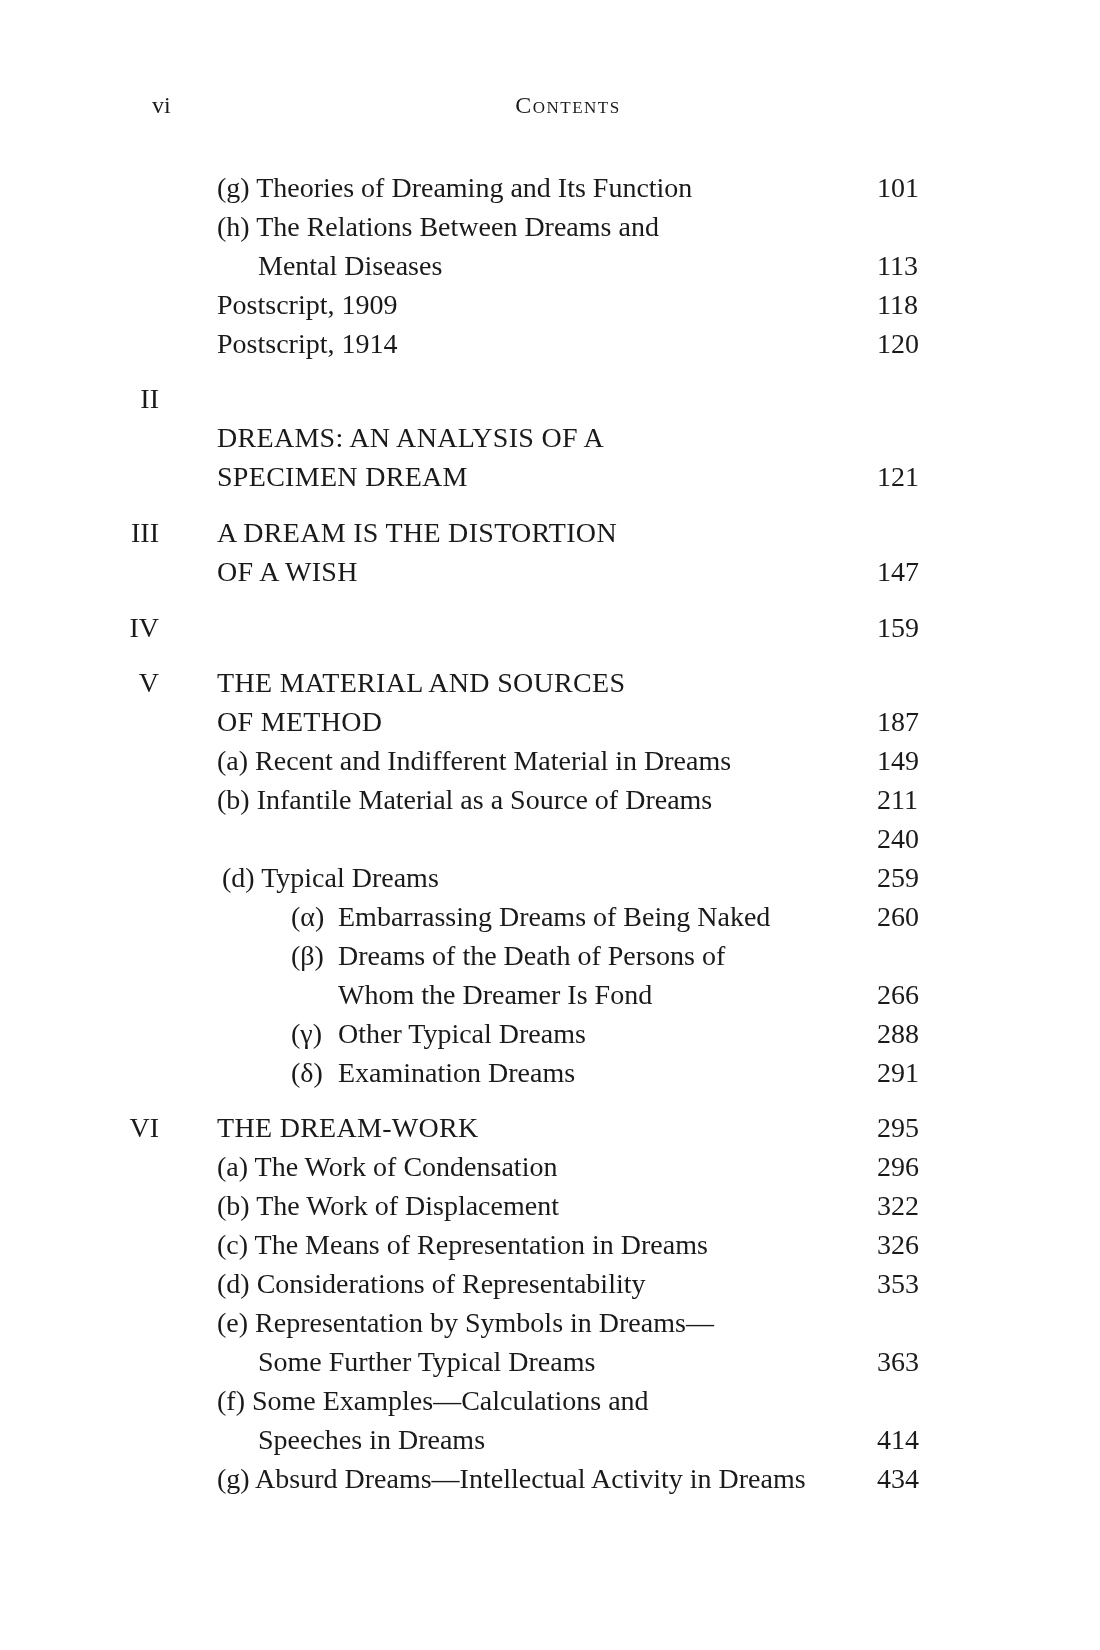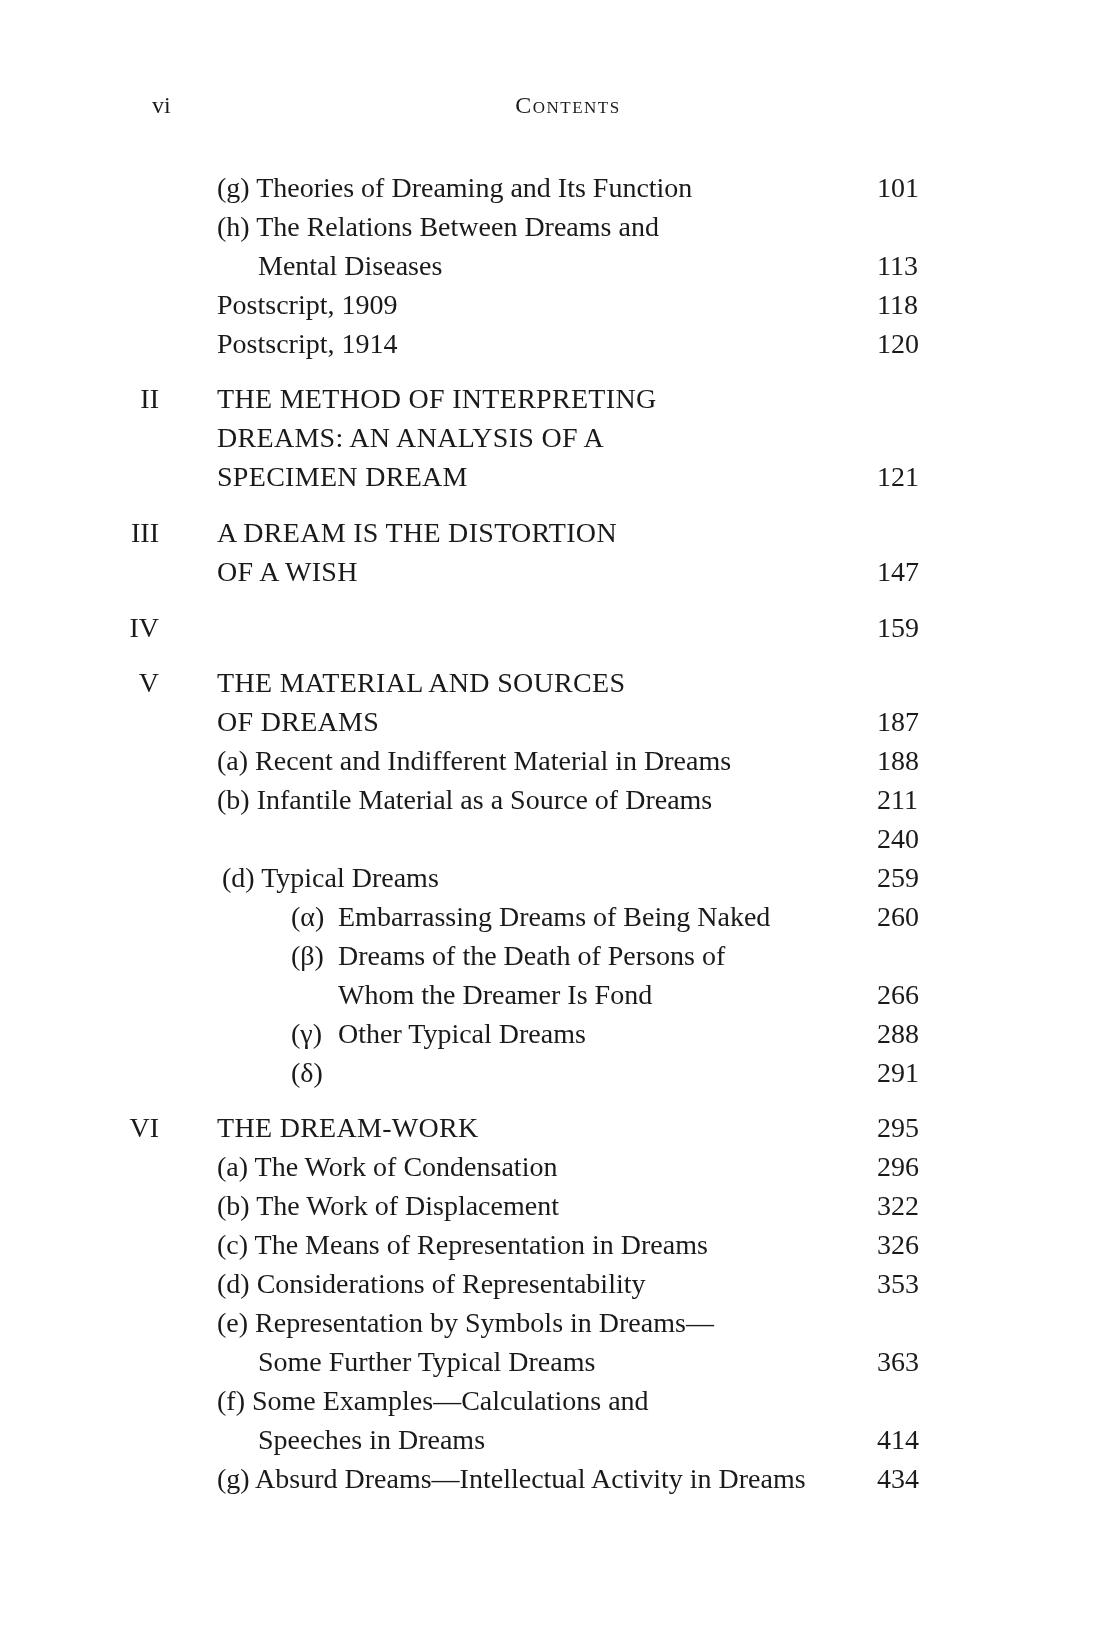--- a/index.html
+++ b/index.html
@@ -62,21 +62,20 @@
     <span class="label" style="left:217px">Postscript, 1909</span>
     <span class="page">118</span>
   </div>
   <div class="row" style="top:324px">
     <span class="label" style="left:217px">Postscript, 1914</span>
     <span class="page">120</span>
   </div>
 
   <div class="row chapter" style="top:379px">
     <span class="num">II</span>
-    <span class="label" style="left:217px">THE METHOD OF INTERPRETING</span>
   </div>
   <div class="row chapter" style="top:418px">
     <span class="label" style="left:217px">DREAMS: AN ANALYSIS OF A</span>
   </div>
   <div class="row chapter" style="top:457px">
     <span class="label" style="left:217px">SPECIMEN DREAM</span>
     <span class="page">121</span>
   </div>
 
   <div class="row chapter" style="top:513px">
@@ -91,26 +90,26 @@
   <div class="row chapter" style="top:608px">
     <span class="num">IV</span>
     <span class="page">159</span>
   </div>
 
   <div class="row chapter" style="top:663px">
     <span class="num">V</span>
     <span class="label" style="left:217px">THE MATERIAL AND SOURCES</span>
   </div>
   <div class="row chapter" style="top:702px">
-    <span class="label" style="left:217px">OF DREAMS</span>
+    <span class="label" style="left:217px">OF METHOD</span>
     <span class="page">187</span>
   </div>
   <div class="row" style="top:741px">
     <span class="label" style="left:217px">(a) Recent and Indifferent Material in Dreams</span>
-    <span class="page">188</span>
+    <span class="page">149</span>
   </div>
   <div class="row" style="top:780px">
     <span class="label" style="left:217px">(b) Infantile Material as a Source of Dreams</span>
     <span class="page">211</span>
   </div>
   <div class="row" style="top:819px">
     <span class="page">240</span>
   </div>
   <div class="row" style="top:858px">
     <span class="label" style="left:222px">(d) Typical Dreams</span>
@@ -129,20 +128,21 @@
     <span class="label" style="left:338px">Whom the Dreamer Is Fond</span>
     <span class="page">266</span>
   </div>
   <div class="row" style="top:1014px">
     <span class="label" style="left:291px">(γ)</span>
     <span class="label" style="left:338px">Other Typical Dreams</span>
     <span class="page">288</span>
   </div>
   <div class="row" style="top:1053px">
     <span class="label" style="left:291px">(δ)</span>
+    <span class="label" style="left:338px">Examination Dreams</span>
     <span class="page">291</span>
   </div>
 
   <div class="row chapter" style="top:1108px">
     <span class="num">VI</span>
     <span class="label" style="left:217px">THE DREAM-WORK</span>
     <span class="page">295</span>
   </div>
   <div class="row" style="top:1147px">
     <span class="label" style="left:217px">(a) The Work of Condensation</span>

